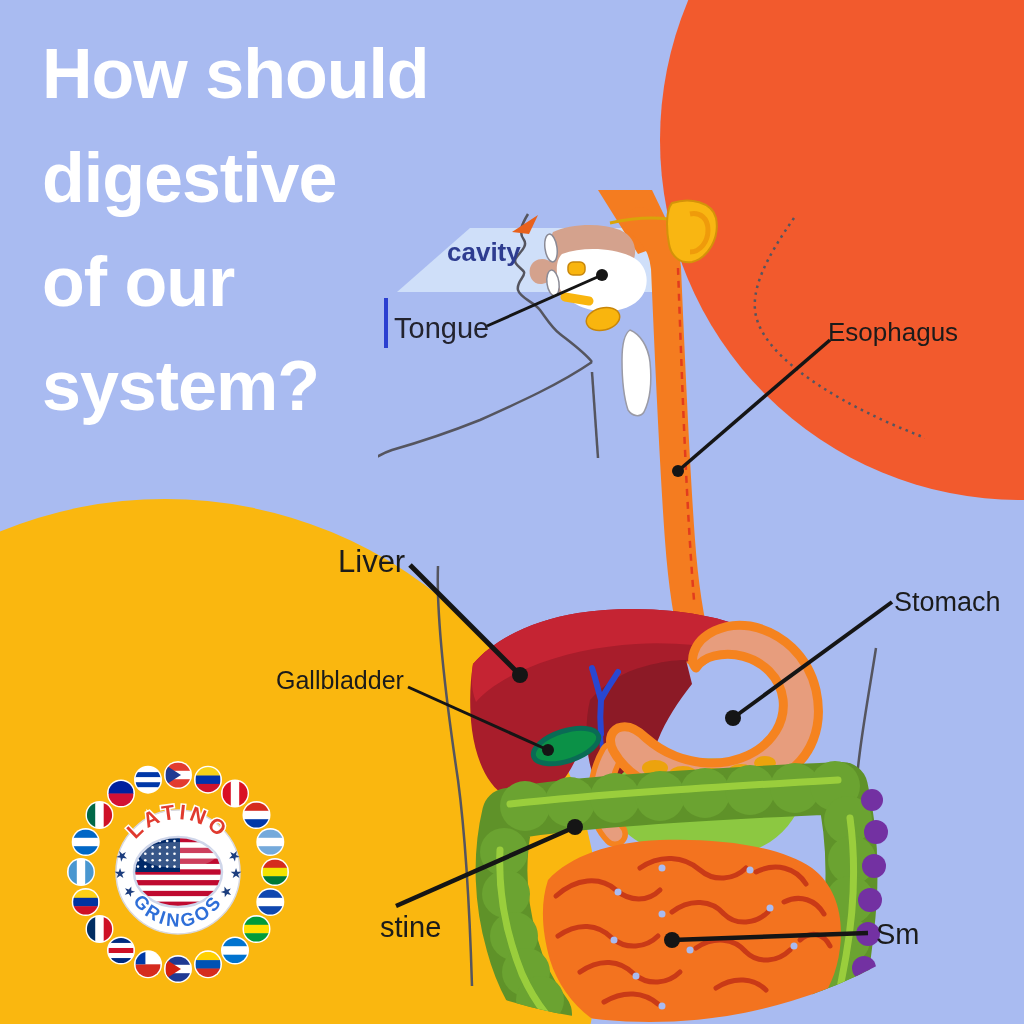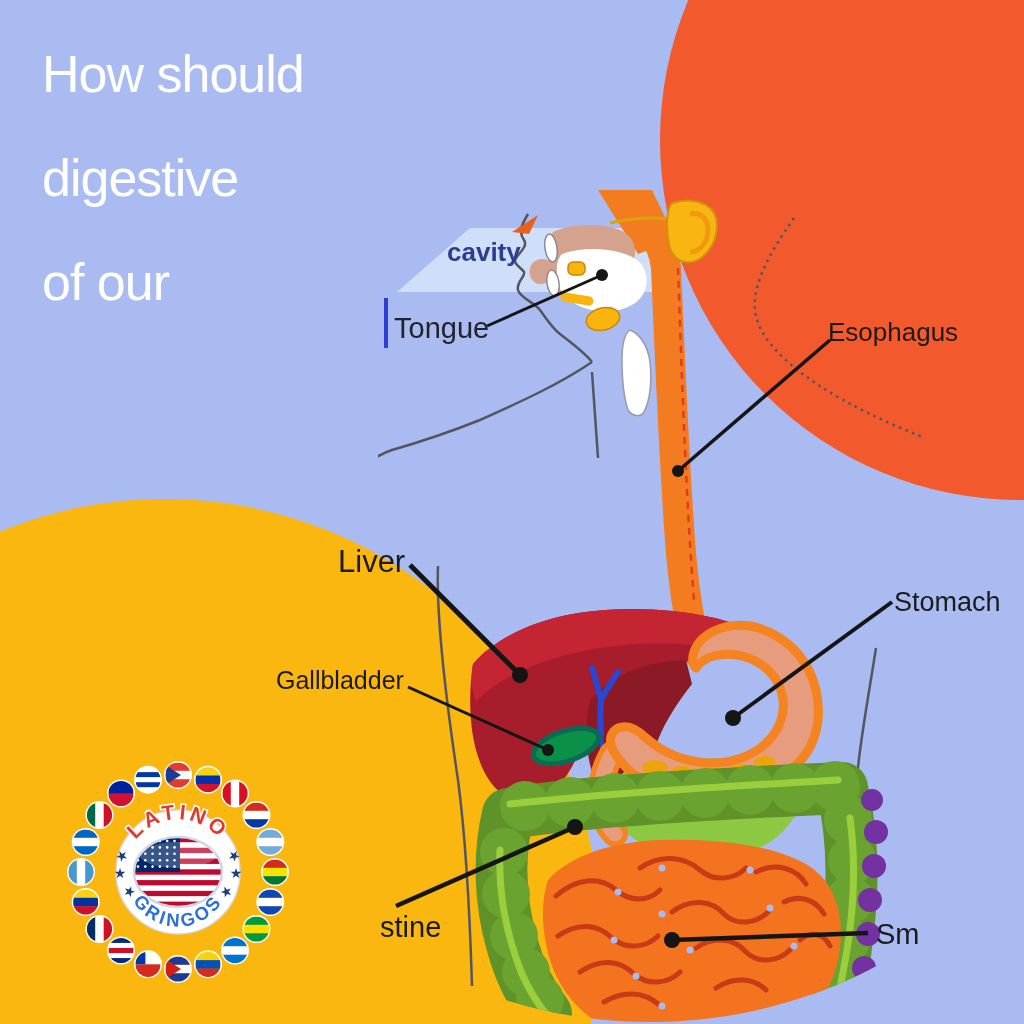--- a/index.html
+++ b/index.html
@@ -1,18 +1,18 @@
 <!DOCTYPE html>
 <html><head>
 <meta charset="utf-8">
 <style>
   html,body{margin:0;padding:0;background:#888;}
   .canvas{position:relative;width:1024px;height:1024px;overflow:hidden;background:#a9bbf1;font-family:"Liberation Sans",sans-serif;}
   .canvas svg.scene{position:absolute;left:0;top:0;}
-  .title{position:absolute;left:42px;top:22px;color:#ffffff;font-weight:normal;font-size:52px;line-height:104px;letter-spacing:-1px;white-space:nowrap;}
+  .title{position:absolute;left:42px;top:22px;color:#ffffff;font-weight:bold;font-size:70px;line-height:104px;letter-spacing:-1px;white-space:nowrap;}
   text{font-family:"Liberation Sans",sans-serif;}
   .lbl{fill:#1b1b1b;}
   .arcText{font-weight:bold;paint-order:stroke;stroke:#ffffff;stroke-width:3px;}
 </style>
 </head>
 <body>
 
 <div class="canvas">
 
 <svg class="scene" width="1024" height="1024" viewBox="0 0 1024 1024">
@@ -443,15 +443,16 @@
         </g>
     <text class="arcText" font-size="21" letter-spacing="3.5" fill="#e03a2f"><textPath href="#latArc" startOffset="50%" text-anchor="middle">LATINO</textPath></text>
     <text class="arcText" font-size="18.5" letter-spacing="3" fill="#2f6fd8"><textPath href="#grArc" startOffset="50%" text-anchor="middle">GRINGOS</textPath></text>
   </g>
 </svg>
 
 <div class="title">
   <div>How should</div>
   <div>digestive</div>
   <div>of our</div>
+  <div>system?</div>
 </div>
 
 </div>
 
 </body></html>

